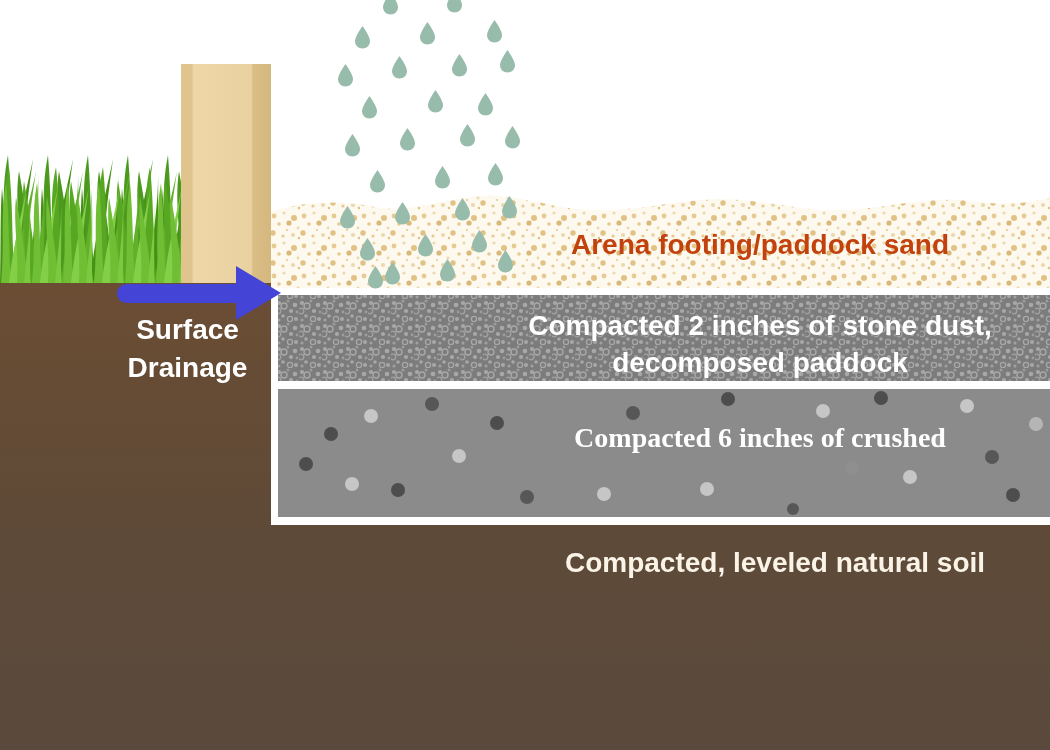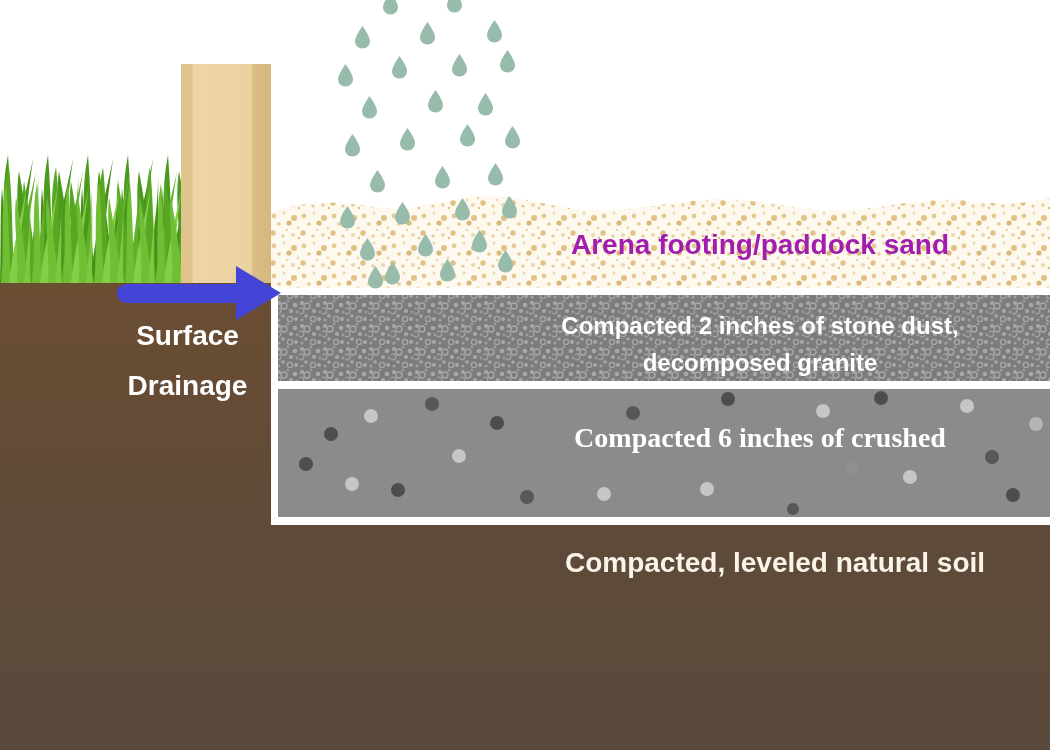--- a/index.html
+++ b/index.html
@@ -2,25 +2,25 @@
 <html><head>
 <meta charset="utf-8">
 <style>
   html,body{margin:0;padding:0;background:#ffffff;}
   .stage{
     position:relative;width:1050px;height:750px;background:#ffffff;
     overflow:hidden;font-family:"Liberation Sans",sans-serif;
   }
   svg.scene{position:absolute;left:0;top:0;}
   .lbl{position:absolute;font-weight:700;text-align:center;}
-  .lbl-sand{left:480px;top:229px;width:560px;font-size:28px;color:#a21caf;}
-  .lbl-stone{left:480px;top:307px;width:560px;font-size:24px;line-height:37px;color:#ffffff;}
+  .lbl-sand{left:480px;top:229px;width:560px;font-size:28px;color:#c2410c;}
+  .lbl-stone{left:480px;top:307px;width:560px;font-size:28px;line-height:37px;color:#ffffff;}
   .lbl-rock{left:480px;top:417px;width:560px;font-size:28px;line-height:41px;color:#ffffff;font-family:Liberation Serif, serif;}
   .lbl-soil{left:490px;top:547px;width:570px;font-size:28px;color:#faf3e7;}
-  .lbl-drainage{left:100px;top:311px;width:175px;font-size:28px;line-height:50px;color:#ffffff;}
+  .lbl-drainage{left:100px;top:311px;width:175px;font-size:28px;line-height:38px;color:#ffffff;}
 </style>
 </head>
 <body>
 
 <div class="stage">
 
   <svg class="scene" width="1050" height="750" viewBox="0 0 1050 750">
     <defs>
       <linearGradient id="soilGrad" x1="0" y1="282" x2="0" y2="750" gradientUnits="userSpaceOnUse">
         <stop offset="0" stop-color="#6b4d33"></stop>
@@ -186,21 +186,21 @@
       <polygon points="236,266 281,293 236,320"></polygon>
     </g>
   </svg>
 
   <div class="lbl lbl-drainage">Surface Drainage</div>
 
   <div class="lbl lbl-sand">Arena footing/paddock sand</div>
 
   <div class="lbl lbl-stone">
     <div>Compacted 2 inches of stone dust,</div>
-    <div>decomposed granite</div>
+    <div>decomposed paddock</div>
   </div>
 
   <div class="lbl lbl-rock">
     <div>Compacted 6 inches of crushed</div>
   </div>
 
   <div class="lbl lbl-soil">Compacted, leveled natural soil</div>
 
 </div>
 

